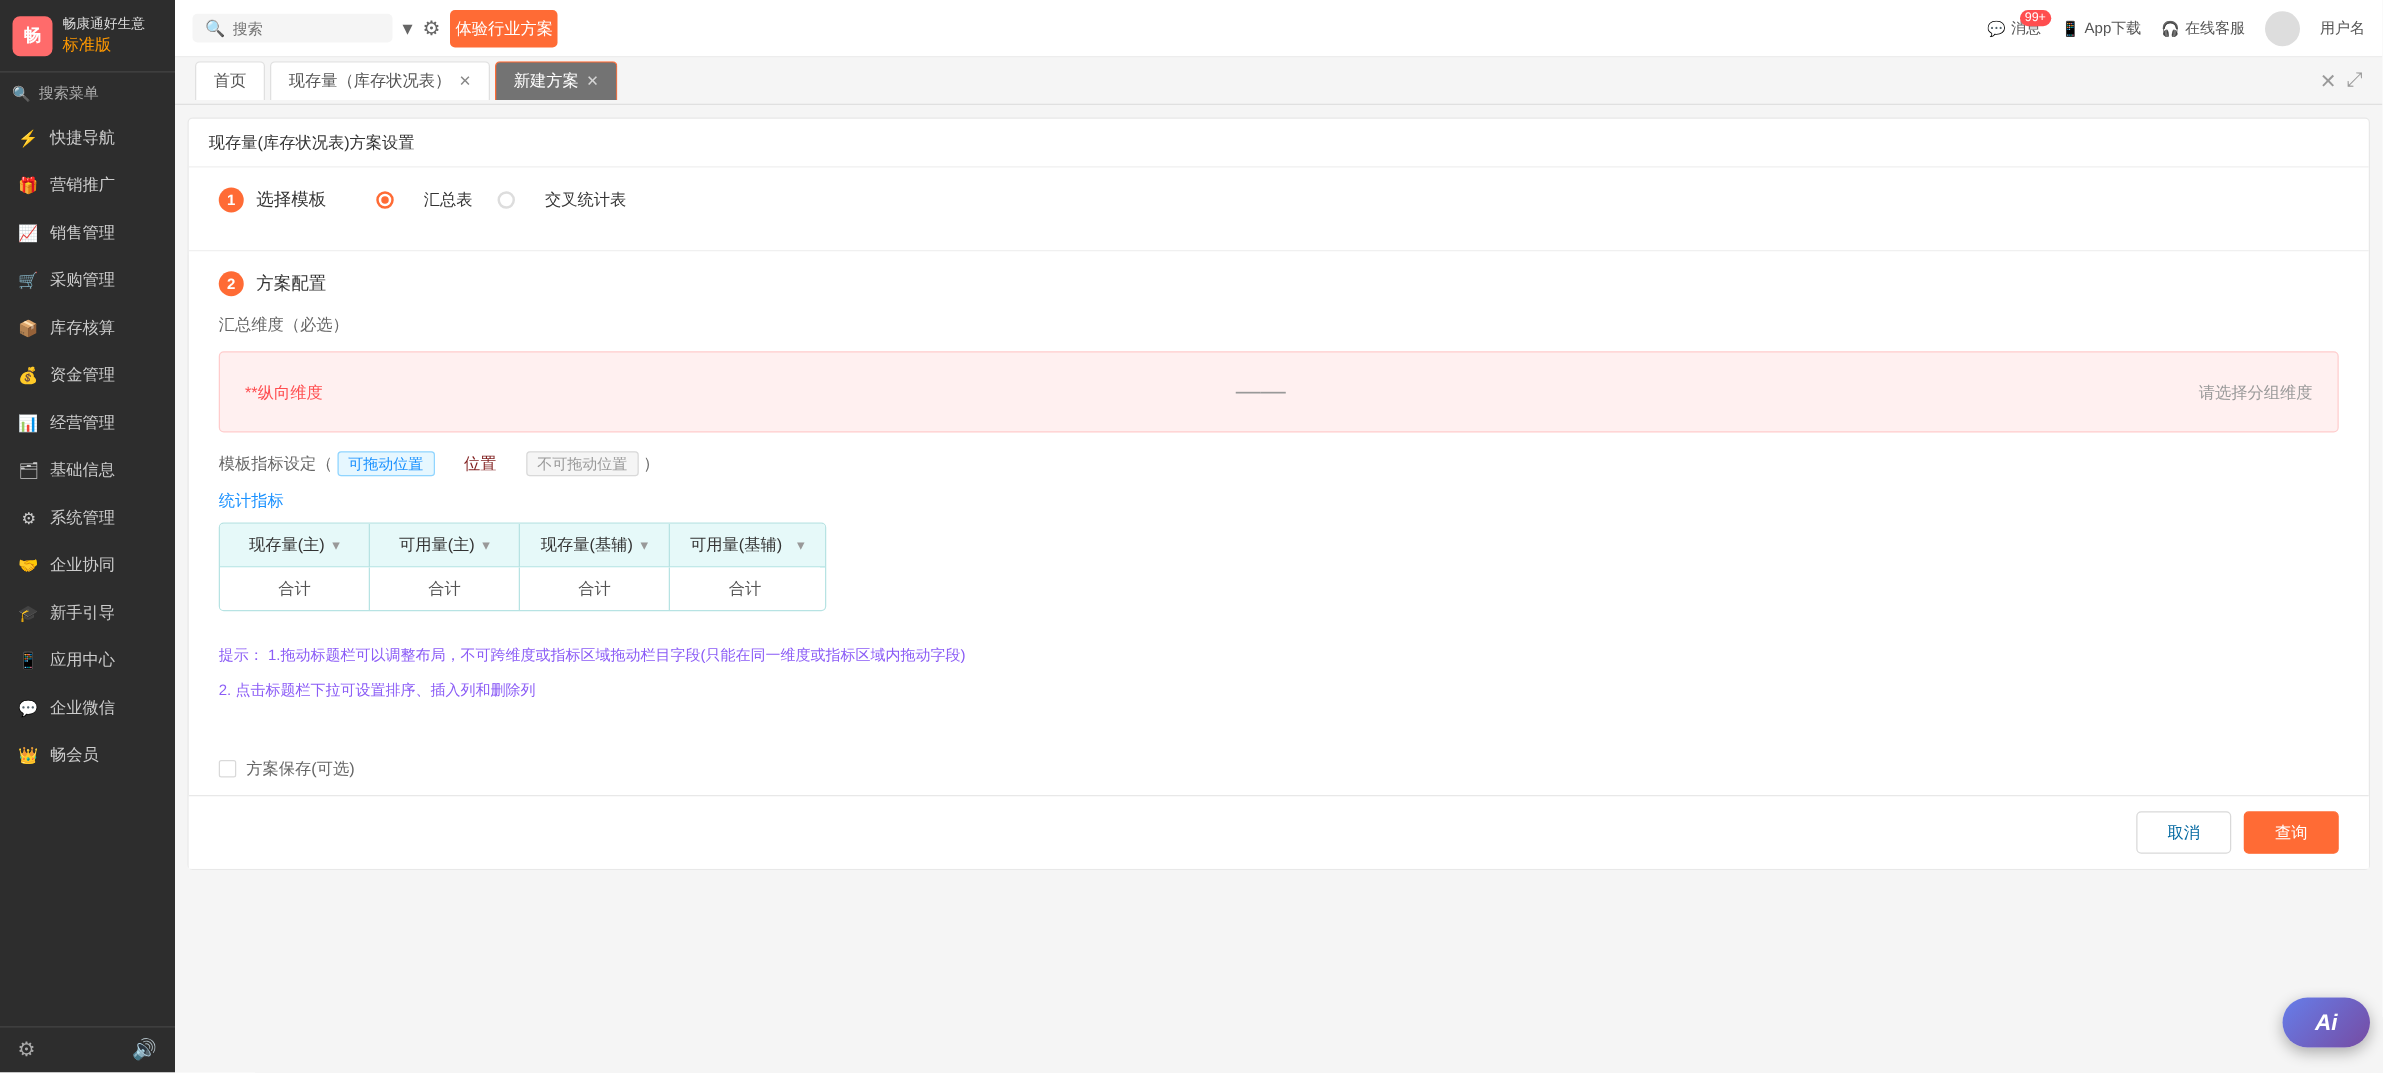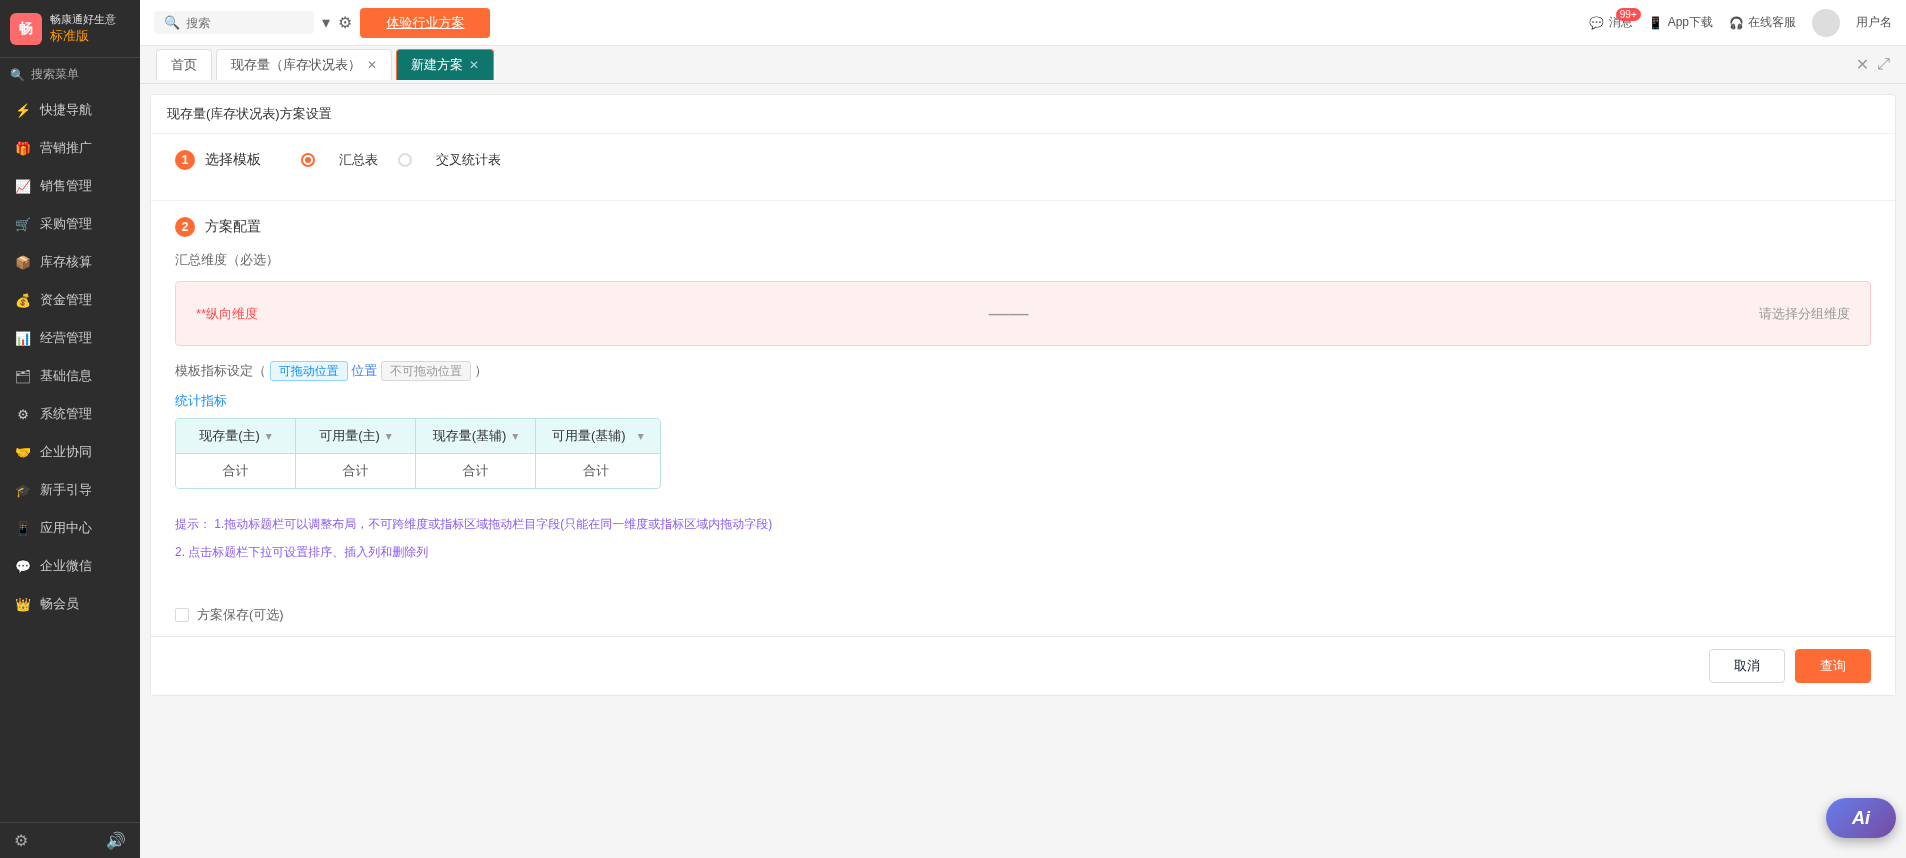--- a/index.html
+++ b/index.html
@@ -138,25 +138,24 @@
     .topbar-gear {
       font-size: 16px;
       color: #666;
       cursor: pointer;
     }
     .topbar-trial-btn {
       background: #ff6b35;
       color: white;
       border: none;
       border-radius: 4px;
-      padding: 6px 26px;
+      padding: 6px 4px;
       font-size: 13px;
       cursor: pointer;
       white-space: nowrap;
-      text-decoration: underline;
     }
     .topbar-right {
       display: flex;
       align-items: center;
       gap: 16px;
     }
     .topbar-msg {
       display: flex;
       align-items: center;
       gap: 4px;
@@ -222,21 +221,21 @@
       padding: 6px 14px;
       cursor: pointer;
       font-size: 13px;
       border-radius: 4px 4px 0 0;
       background: #fff;
       border: 1px solid #e0e0e0;
       border-bottom: none;
       color: #555;
     }
     .tab.active {
-      background: #0f766e;
+      background: #737373;
       color: white;
       border-color: #ff6b35;
     }
     .tab-close {
       font-size: 12px;
       color: inherit;
       opacity: 0.7;
     }
     .tab-home {
       color: #555;
@@ -502,21 +501,21 @@
       display: flex;
       justify-content: flex-end;
       gap: 10px;
     }
     .btn-cancel {
       background: #fff;
       border: 1px solid #d9d9d9;
       border-radius: 4px;
       padding: 7px 24px;
       font-size: 13px;
-      color: #0f172a;
+      color: #0369a1;
       cursor: pointer;
     }
     .btn-query {
       background: #ff6b35;
       border: 1px solid #ff6b35;
       border-radius: 4px;
       padding: 7px 24px;
       font-size: 13px;
       color: white;
       cursor: pointer;
@@ -709,21 +708,21 @@
             <span style="color:#ff4d4f;">*</span><span>*纵向维度</span>
           </span>
           <span class="dimension-arrow">——</span>
           <span class="dimension-placeholder">请选择分组维度</span>
         </div>
 
         <div class="indicator-settings">
           <span class="indicator-settings-label">
             <span>模板指标设定（</span>
             <span class="tag-draggable">可拖动位置</span>
-            <span style="color:#3b82f6;margin:0 0;">位置</span>
+            <span style="color:#7f1d1d;margin:0 20px;">位置</span>
             <span class="tag-not-draggable">不可拖动位置</span>
             <span>）</span>
           </span>
         </div>
 
         <div class="stats-section">
           <div class="stats-title">统计指标</div>
           <div class="stats-table">
             <div class="stats-table-row">
               <div class="stats-cell header">

